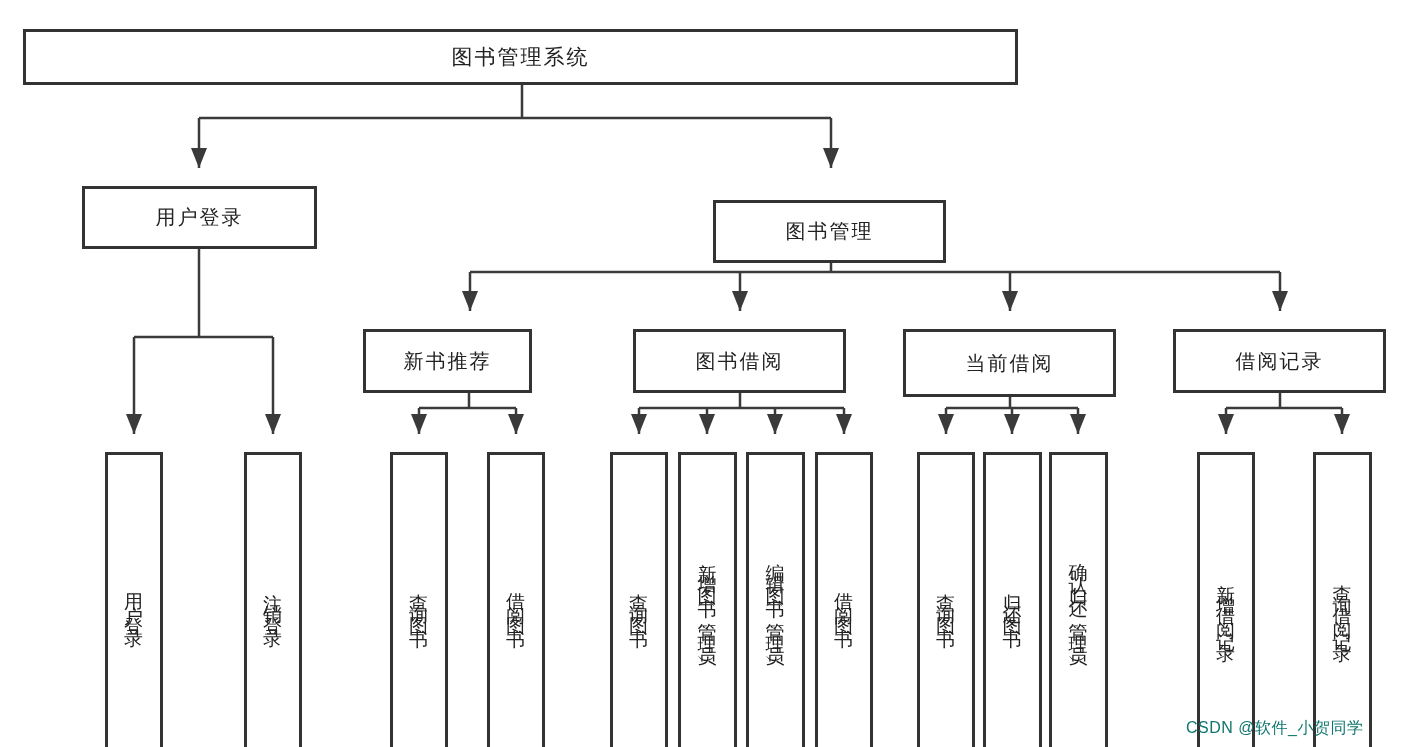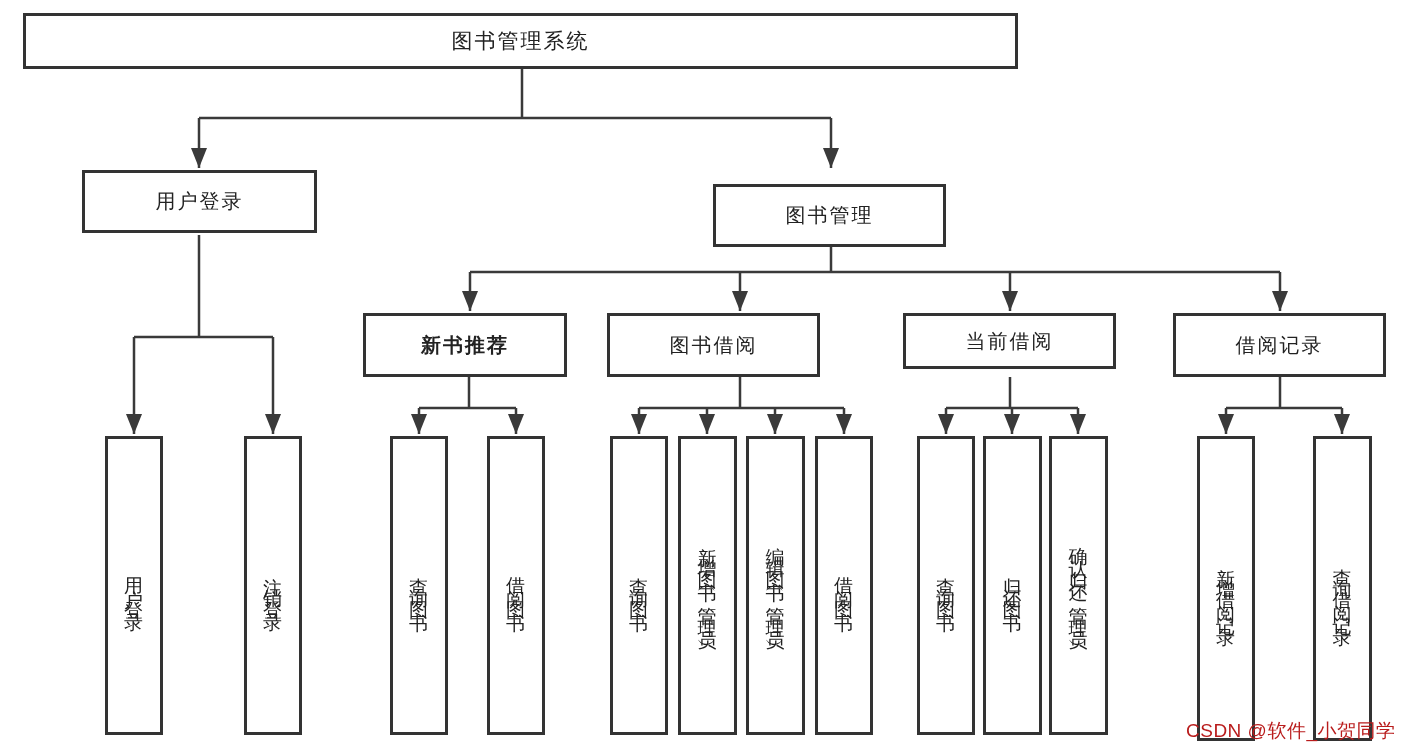--- a/index.html
+++ b/index.html
@@ -18,42 +18,43 @@
   }
   .box {
     position: absolute;
     box-sizing: border-box;
     border: 3px solid #333333;
     background: #ffffff;
     display: flex;
     align-items: center;
     justify-content: center;
     color: #222222;
+    margin-top: 16px;
   }
   .hlabel {
     font-size: 20px;
     letter-spacing: 2px;
     white-space: nowrap;
   }
   .root .hlabel { font-size: 21px; }
   .vlabel {
     writing-mode: vertical-rl;
     text-orientation: mixed;
     font-size: 19px;
     letter-spacing: 12px;
     line-height: 1;
     white-space: nowrap;
   }
   #watermark {
     position: absolute;
     left: 1186px;
     top: 718px;
-    font-size: 19px;
+    font-size: 16px;
     letter-spacing: 0.5px;
-    color: #b91c1c;
+    color: #0f766e;
     white-space: nowrap;
   }
 </style>
 </head>
 <body>
 
 <div id="canvas">
 
   <svg id="connectors" width="1405" height="747" viewBox="0 0 1405 747" xmlns="http://www.w3.org/2000/svg">
     <defs>
@@ -103,27 +104,27 @@
     <span class="hlabel">图书管理系统</span>
   </div>
 
   <div class="box" style="left:82px; top:170px; width:235px; height:63px;">
     <span class="hlabel">用户登录</span>
   </div>
   <div class="box" style="left:713px; top:184px; width:233px; height:63px;">
     <span class="hlabel">图书管理</span>
   </div>
 
-  <div class="box" style="left:363px; top:313px; width:204px; height:64px;font-weight:bold;">
+  <div class="box" style="left:363px; top:313px; width:169px; height:64px;">
     <span class="hlabel">新书推荐</span>
   </div>
-  <div class="box" style="left:607px; top:313px; width:213px; height:64px;">
+  <div class="box" style="left:633px; top:313px; width:213px; height:64px;">
     <span class="hlabel">图书借阅</span>
   </div>
-  <div class="box" style="left:903px; top:313px; width:213px; height:56px;">
+  <div class="box" style="left:903px; top:313px; width:213px; height:68px;">
     <span class="hlabel">当前借阅</span>
   </div>
   <div class="box" style="left:1173px; top:313px; width:213px; height:64px;justify-content:center;">
     <span class="hlabel">借阅记录</span>
   </div>
 
   <div class="box" style="left:105px; top:436px; width:58px; height:299px;">
     <span class="vlabel">用户登录</span>
   </div>
   <div class="box" style="left:244px; top:436px; width:58px; height:299px;">

